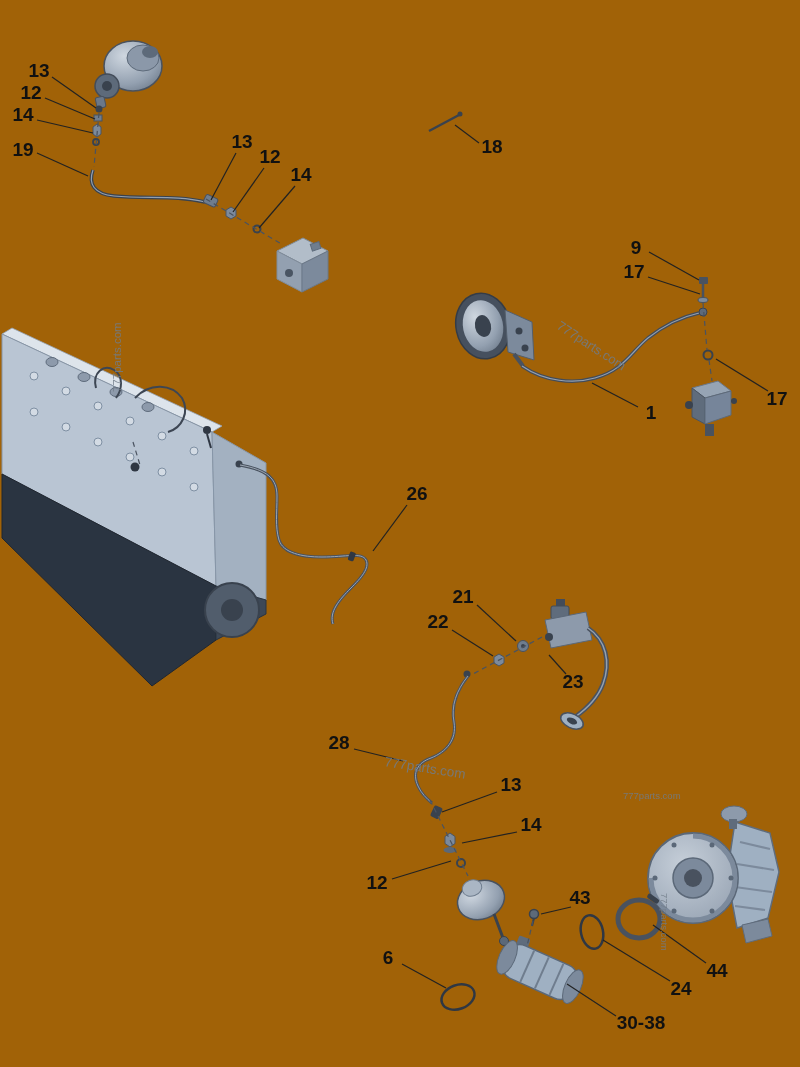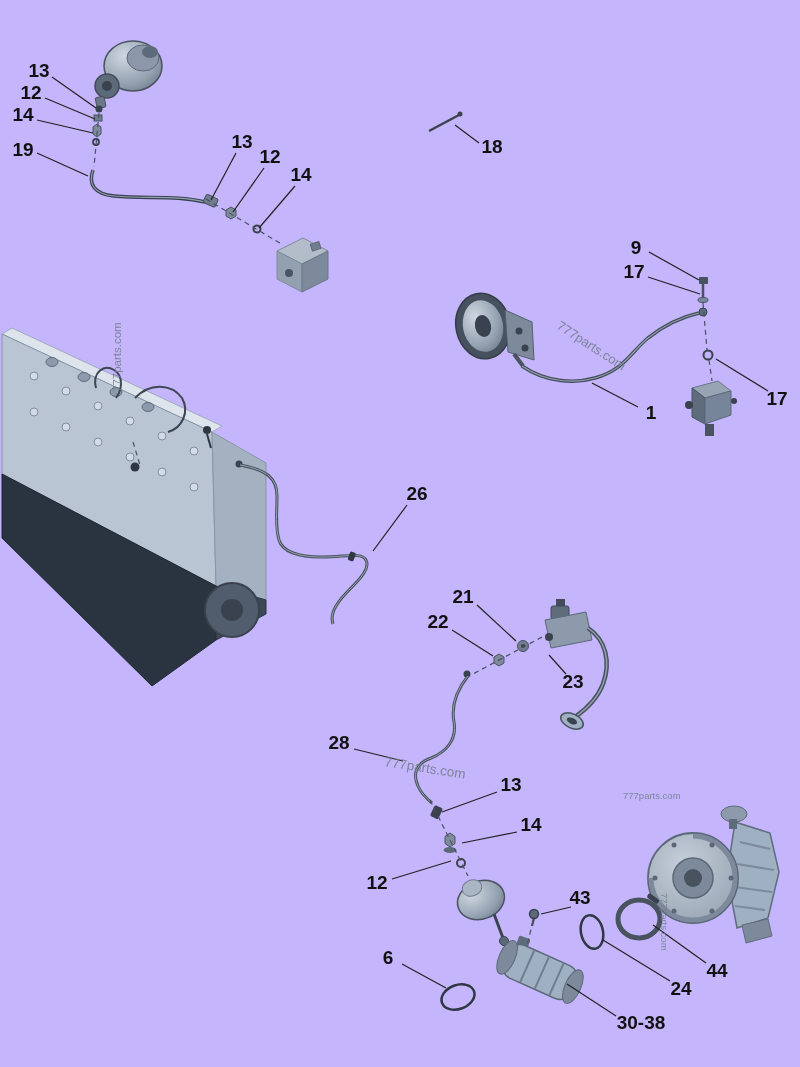--- a/index.html
+++ b/index.html
@@ -6,21 +6,21 @@
   .stage{position:relative;width:800px;height:1067px;background:#fff;overflow:hidden}
   svg{display:block}
   .callout{font-family:"Liberation Sans",sans-serif;font-weight:bold;font-size:19px;fill:var(--label-color,#111)}
   .leader{stroke:var(--leader-color,#222);stroke-width:1.2;fill:none}
   .watermark{font-family:"Liberation Sans",sans-serif;fill:var(--wm-color,#717c88);opacity:.85}
   .dash{stroke:#4a5360;stroke-width:1.2;stroke-dasharray:5 4;fill:none}
 </style>
 </head>
 <body>
 
-<div class="stage" style="background: #c4b5fd;">
+<div class="stage" style="background: #a16207;">
 <svg width="800" height="1067" viewBox="0 0 800 1067" xmlns="http://www.w3.org/2000/svg">
   <defs>
     <radialGradient id="dome" cx="0.35" cy="0.3" r="0.95">
       <stop offset="0" stop-color="#cfd7e0"></stop>
           <stop offset="0.6" stop-color="#93a0b0"></stop>
           <stop offset="1" stop-color="#5d6a7a"></stop>
     </radialGradient>
     <radialGradient id="turboFace" cx="0.4" cy="0.35" r="0.9">
       <stop offset="0" stop-color="#c6cfd9"></stop>
           <stop offset="1" stop-color="#8d9aab"></stop>

